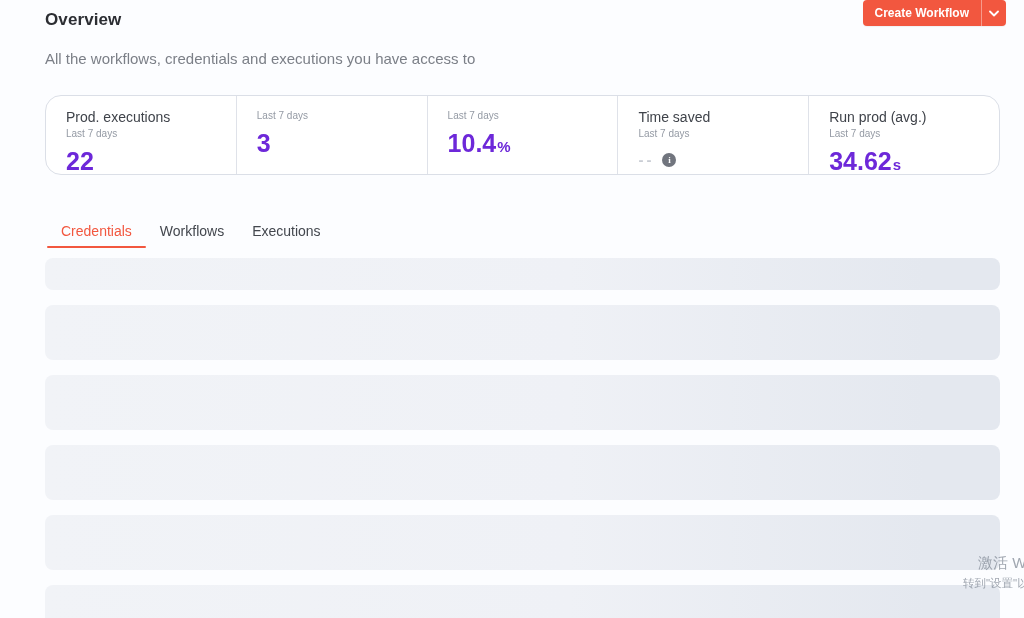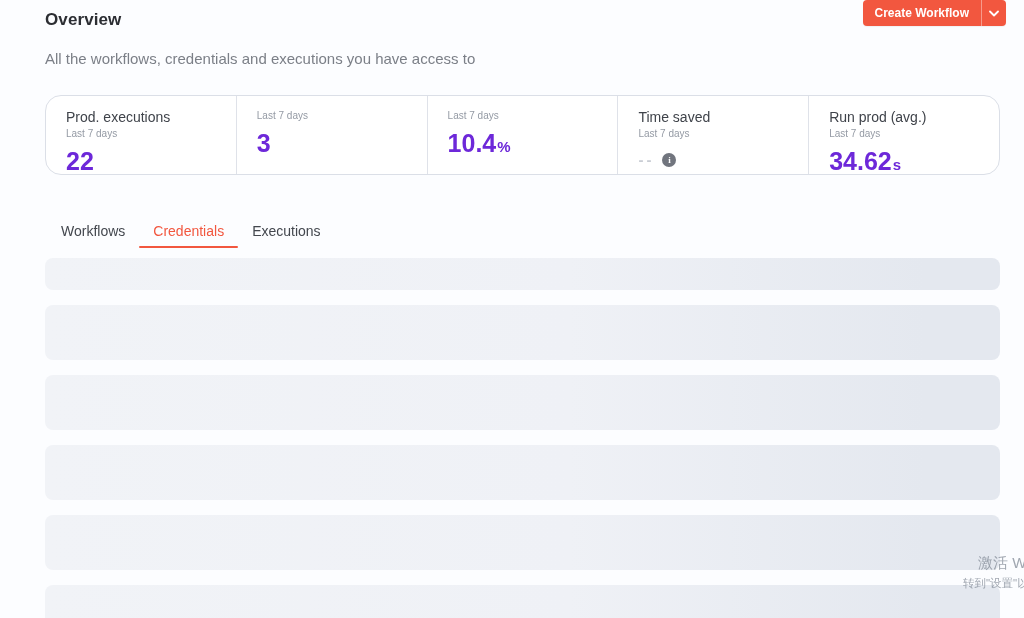--- a/index.html
+++ b/index.html
@@ -176,22 +176,22 @@
       <div class="stat-period">Last 7 days</div>
       <div class="stat-value">
         <span>34.62</span>
           <span class="stat-unit">s</span>
       </div>
     </div>
 
   </div>
 
   <div class="tabs">
+    <div class="tab active">Credentials</div>
     <div class="tab">Workflows</div>
-    <div class="tab active">Credentials</div>
     <div class="tab">Executions</div>
   </div>
 
   <div class="skeleton-list">
     <div class="skeleton-row sm"></div>
     <div class="skeleton-row"></div>
     <div class="skeleton-row"></div>
     <div class="skeleton-row"></div>
     <div class="skeleton-row"></div>
     <div class="skeleton-row"></div>

